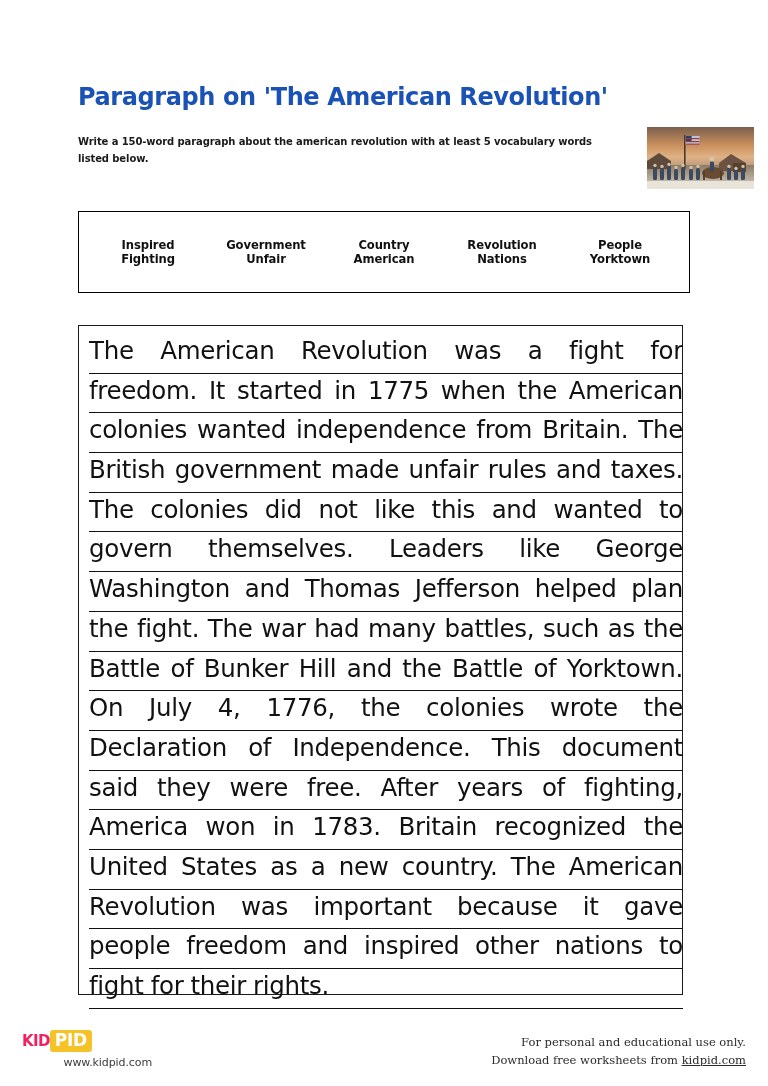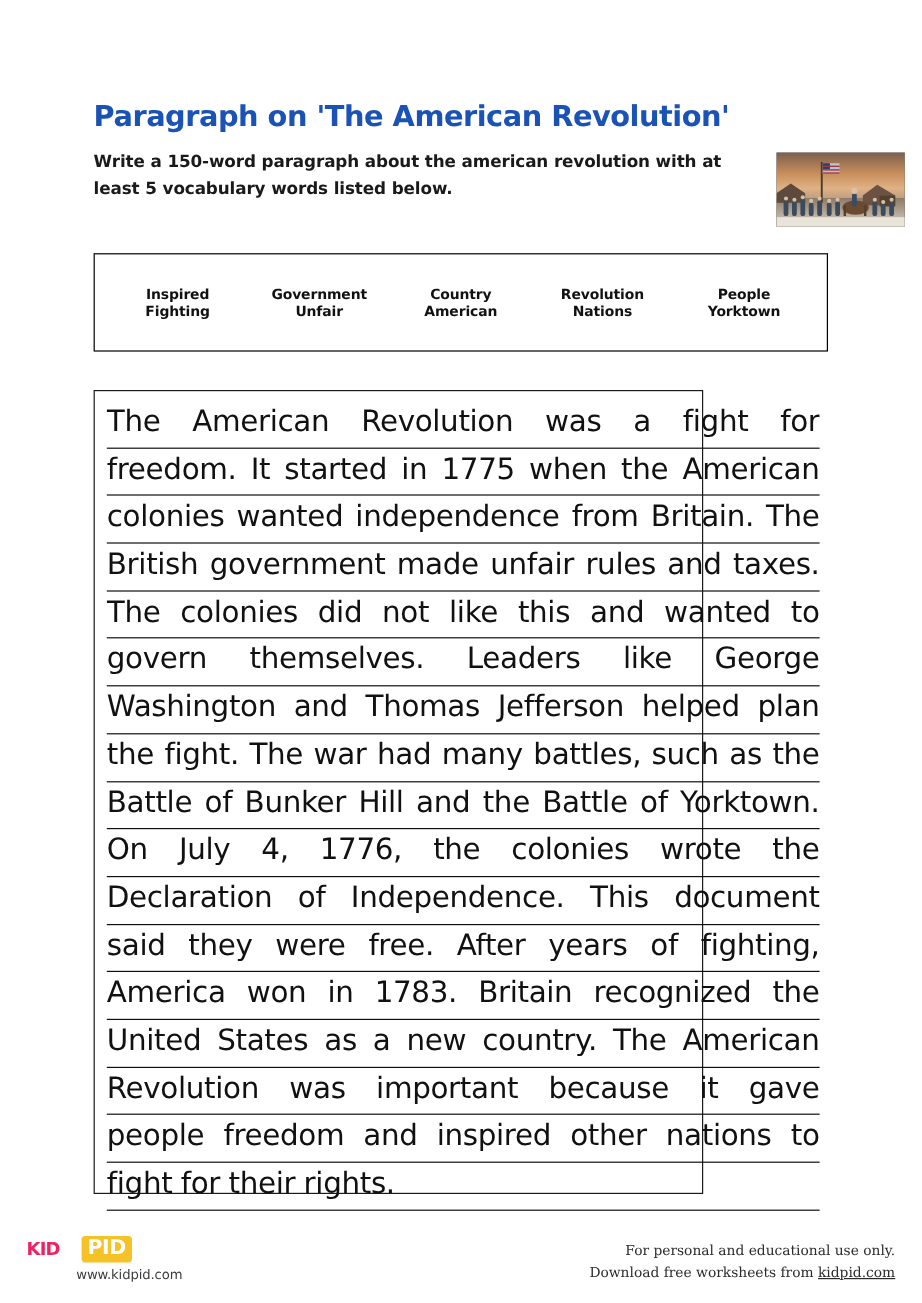--- a/index.html
+++ b/index.html
@@ -32,24 +32,24 @@
     font-family: "DejaVu Sans", sans-serif;
     font-size: 24px;
     font-weight: bold;
     color: #1A52B5;
     letter-spacing: -0.4px;
     margin: 0;
     line-height: 1.1;
     white-space: nowrap;
   }
   .instructions {
-    margin-top: 14px;
+    margin-top: 24px;
     width: 545px;
     font-family: "DejaVu Sans", sans-serif;
-    font-size: 14px;
+    font-size: 10px;
     font-weight: bold;
     color: #1a1a1a;
     line-height: 1.62;
     letter-spacing: -0.1px;
   }
 
   
   .illustration {
     position: absolute;
     left: 647px;
@@ -88,21 +88,21 @@
     font-weight: bold;
     color: #111111;
     letter-spacing: -0.1px;
   }
 
   
   .answer-box {
     position: absolute;
     left: 78px;
     top: 325px;
-    width: 508px;
+    width: 605px;
     height: 670px;
     border: 1.4px solid #1a1a1a;
     box-sizing: border-box;
   }
   .answer-lines {
     position: absolute;
     left: 10px;
     top: 8px;
     width: 594px;
   }
@@ -146,21 +146,21 @@
     line-height: 1;
   }
   .logo-pid {
     font-family: "DejaVu Sans", sans-serif;
     font-size: 17px;
     font-weight: bold;
     color: #ffffff;
     background: #F5C327;
     border-radius: 3px;
     padding: 2px 5px 3px 5px;
-    margin-left: 18px;
+    margin-left: 0;
     letter-spacing: -0.3px;
     line-height: 1;
   }
   .logo-url {
     margin-top: 4px;
     font-family: "DejaVu Sans", sans-serif;
     font-size: 11px;
     color: #3b3b3b;
     letter-spacing: -0.1px;
     text-align: right;

